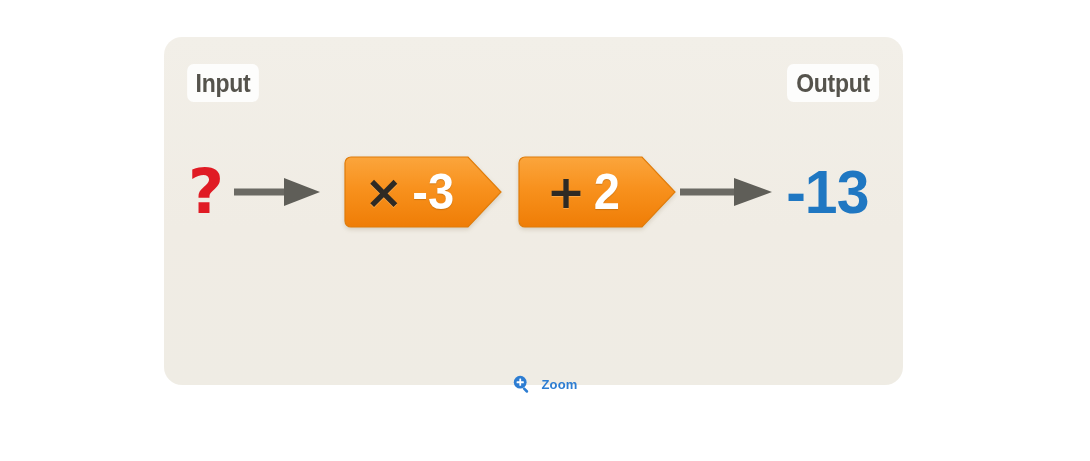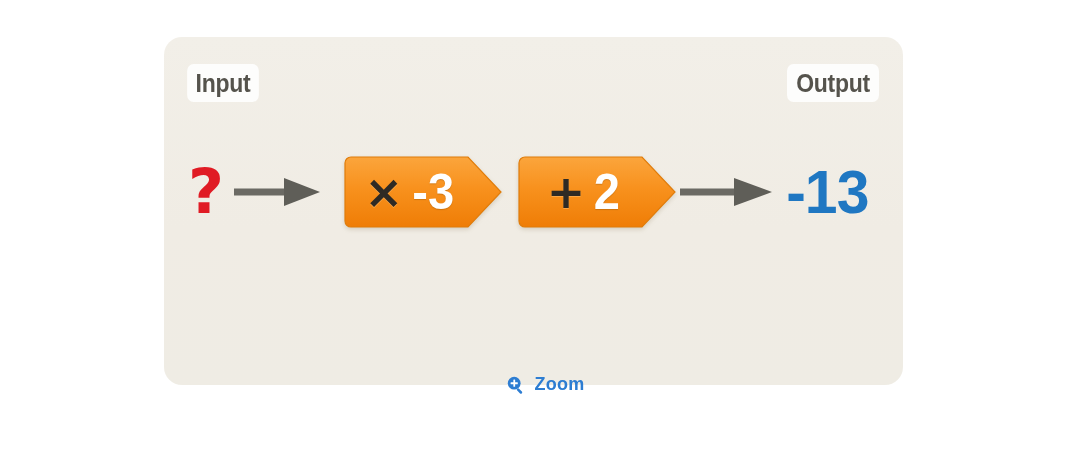--- a/index.html
+++ b/index.html
@@ -156,21 +156,21 @@
     right: 0;
     top: 374px;
     display: flex;
     align-items: center;
     justify-content: center;
     gap: 9px;
     cursor: pointer;
   }
   #zoom-label {
     color: #2d7dd2;
-    font-size: 18px;
+    font-size: 13px;
     font-weight: bold;
     letter-spacing: 0.2px;
   }
 </style>
 </head>
 <body>
 
 <div id="machine-panel">
 
   <div class="badge" id="badge-input">

